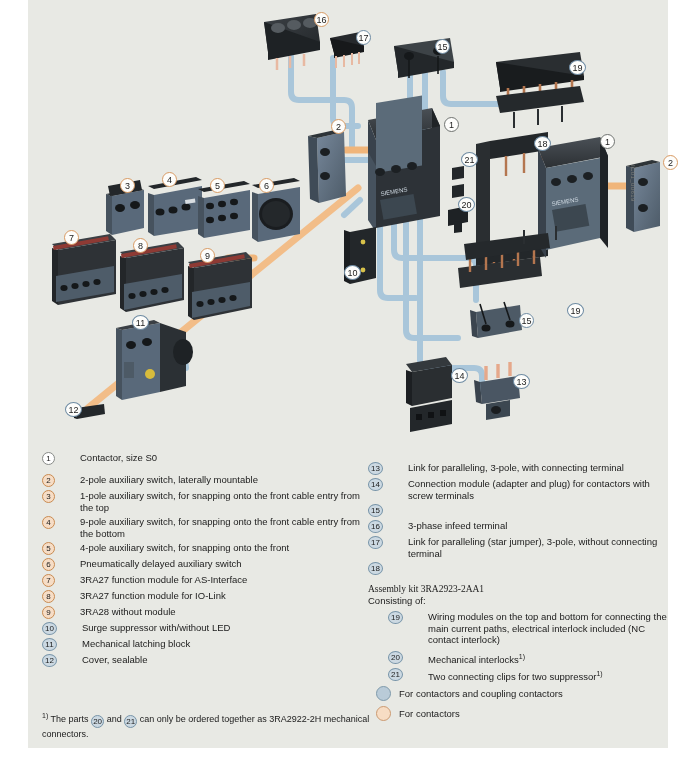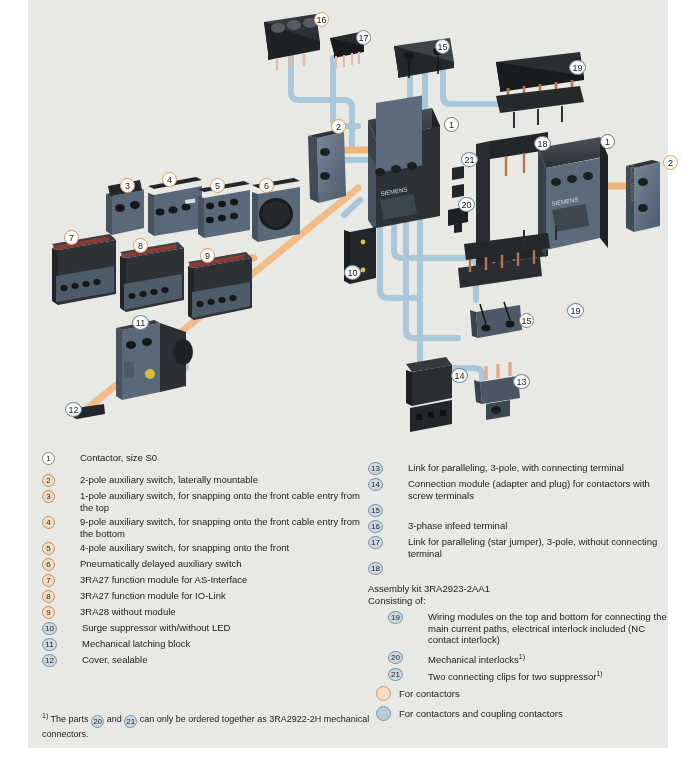--- a/index.html
+++ b/index.html
@@ -91,21 +91,21 @@
     line-height: 12px;
     margin-right: 5px;
     box-sizing: border-box;
   }
   .bub.or { border: 1px solid #c98b51; background: #f6ddc6; }
   .bub.bl { border: 1px solid #7794a8; background: #ccd9e2; }
   .bub.nt { border: 1px solid #888b88; background: #ffffff; }
   .bub.wide { width: 15px; }
   .item .txt { line-height: 11.5px; padding-top: 0px; margin-left: 20px; }
 
-  .kit-title { margin-top: 8px; line-height: 12px; }
+  .kit-title { margin-top: 8px; line-height: 12px; font-family: Liberation Serif, serif; }
   .kit-sub  { line-height: 12px; margin-bottom: 4px; }
   .sub-items { margin-left: 20px; }
 
   .keys { position: absolute; left: 348px; top: 246px; }
   .keyrow { display: flex; align-items: center; margin-bottom: 5px; }
   .swatch {
     width: 13px; height: 13px; border-radius: 50%;
     margin-right: 8px; flex: 0 0 auto;
   }
   .swatch.or { background: #f7ddc4; border: 1px solid #cb9a72; }
@@ -601,26 +601,26 @@
           <span class="bub bl wide">21</span>
           <span class="txt">
             <span>Two connecting clips for two suppressor</span><sup class="fn">1)</sup>
           </span>
         </div>
       </div>
     </div>
 
     <div class="keys">
       <div class="keyrow">
+        <span class="swatch bl"></span>
+        <span>For contactors and coupling contactors</span>
+      </div>
+      <div class="keyrow">
         <span class="swatch or"></span>
         <span>For contactors</span>
-      </div>
-      <div class="keyrow">
-        <span class="swatch bl"></span>
-        <span>For contactors and coupling contactors</span>
       </div>
     </div>
 
     <div class="footnote">
       <sup>1)</sup>
       <span>The parts</span>
       <span class="fbub">20</span>
       <span>and</span>
       <span class="fbub">21</span>
       <span>can only be ordered together as 3RA2922-2H mechanical connectors.</span>

